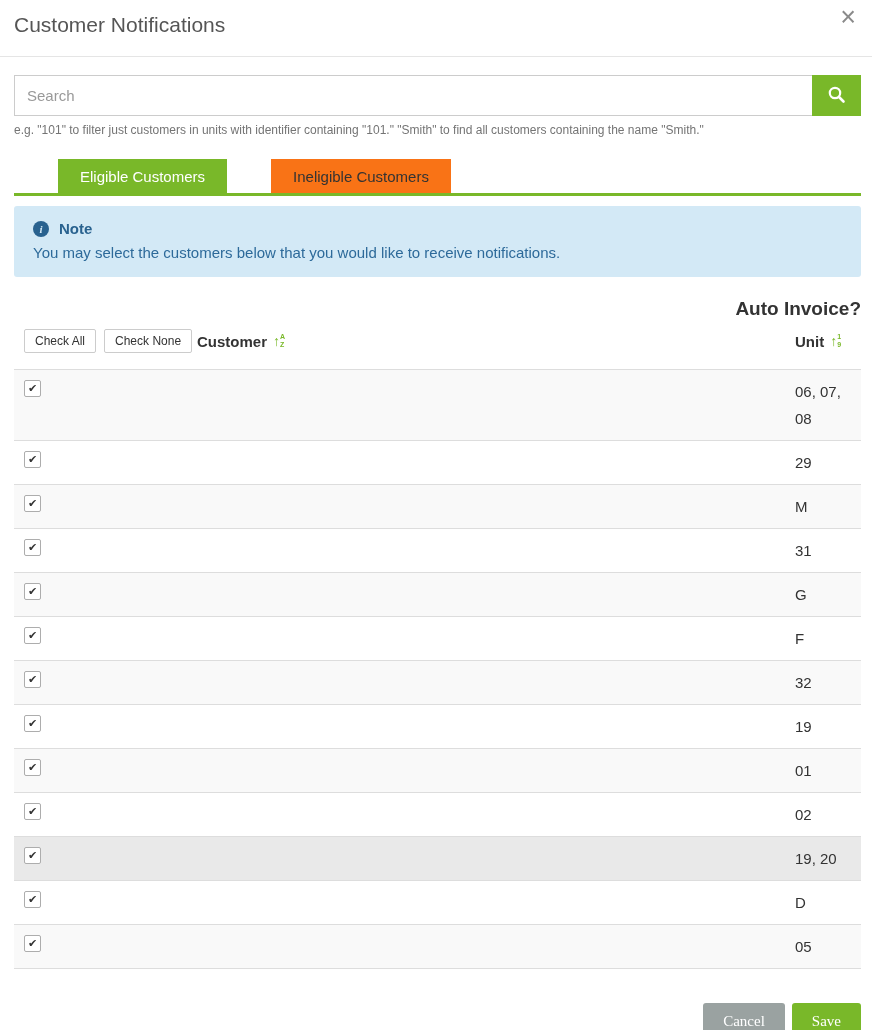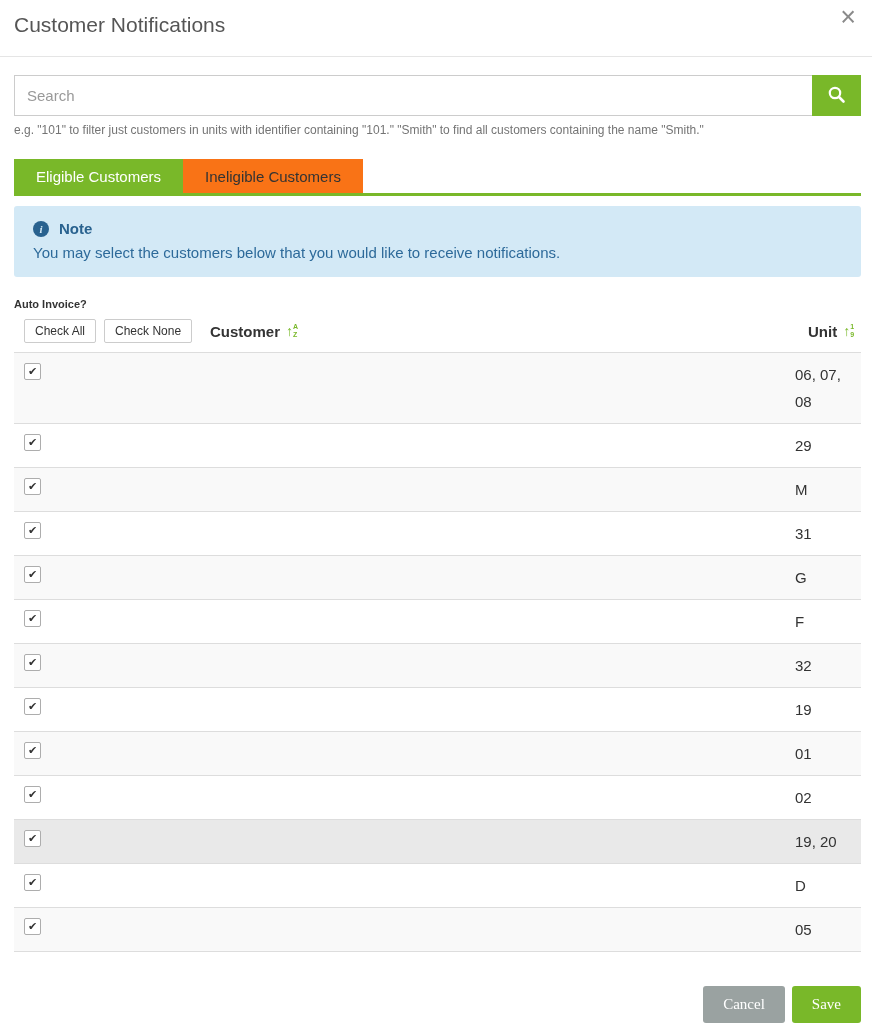--- a/index.html
+++ b/index.html
@@ -17,37 +17,37 @@
 
   .search-row { display: flex; width: 100%; }
   .search-input { flex: 1; height: 41px; border: 1px solid #ccc; border-right: none; font-size: 15px; padding: 8px 12px; color: #333; outline: none; font-family: "Liberation Sans", sans-serif; }
   .search-input::placeholder { color: #999; opacity: 1; }
   .search-btn { width: 49px; height: 41px; border: none; background: #79b829; cursor: pointer; display: flex; align-items: center; justify-content: center; }
 
   .hint { margin-top: 7px; font-size: 12px; color: #747474; }
 
   
   .tabs { margin-top: 22px; display: flex; border-bottom: 3px solid #79b829; }
-  .tab { padding: 9px 22px 8px 22px; font-size: 15px; cursor: pointer; }
+  .tab { padding: 9px 22px 8px 22px; font-size: 15px; cursor: pointer; margin-left: 44px; }
   .tab.active { background: #79b829; color: #fff; }
   .tab.inactive { color: #333; background: #f97316; }
 
   
   .note { margin-top: 10px; background: #d3e9f6; border-radius: 3px; padding: 14px 19px 16px 19px; }
   .note-title { display: flex; align-items: center; gap: 10px; font-weight: bold; color: #29628f; font-size: 15px; }
   .info-icon { width: 16px; height: 16px; border-radius: 50%; background: #29628f; color: #d3e9f6; font-size: 11px; font-weight: bold; font-family: "Liberation Serif", serif; display: inline-flex; align-items: center; justify-content: center; font-style: italic; }
   .note-text { margin-top: 7px; color: #2d6a9a; font-size: 15px; }
 
   
-  .auto-invoice { margin-top: 21px; font-size: 11px; font-weight: bold; color: #333; }
-
-  .thead { display: grid; grid-template-columns: 183px 1fr 66px; align-items: center; margin-top: 9px; padding-bottom: 9px; border-bottom: 1px solid #ddd; }
+  .auto-invoice { margin-top: 21px; font-size: 19px; font-weight: bold; color: #333; text-align: right; }
+
+  .thead { display: grid; grid-template-columns: 183px 1fr 66px; align-items: center; margin-top: 9px; padding-bottom: 16px; border-bottom: 1px solid #ddd; }
   .check-btns { display: flex; gap: 8px; padding-left: 10px; }
   .check-btn { background: #fff; border: 1px solid #ccc; font-size: 12px; color: #333; padding: 4px 10px; cursor: pointer; border-radius: 2px; font-family: "Liberation Sans", sans-serif; }
-  .col-header { font-size: 15px; font-weight: bold; color: #333; display: flex; align-items: center; gap: 6px; cursor: pointer; margin-left: 13px; }
+  .col-header { font-size: 15px; font-weight: bold; color: #333; display: flex; align-items: center; gap: 6px; cursor: pointer; }
 
   .sort-icon { display: inline-flex; align-items: center; color: #79b829; }
   .sort-icon .arrow { font-size: 14px; font-weight: bold; line-height: 1; }
   .sort-icon .stack { display: inline-flex; flex-direction: column; font-size: 7px; font-weight: bold; line-height: 1.1; font-style: normal; }
 
   
   .trow { display: grid; grid-template-columns: 183px 1fr 66px; align-items: flex-start; border-bottom: 1px solid #ddd; min-height: 43px; padding: 8px 0; background: #fff; }
   .trow.stripe { background: #f9f9f9; }
   .trow.highlight { background: #e9e9e9; }
   .cell-check { padding-left: 10px; }

